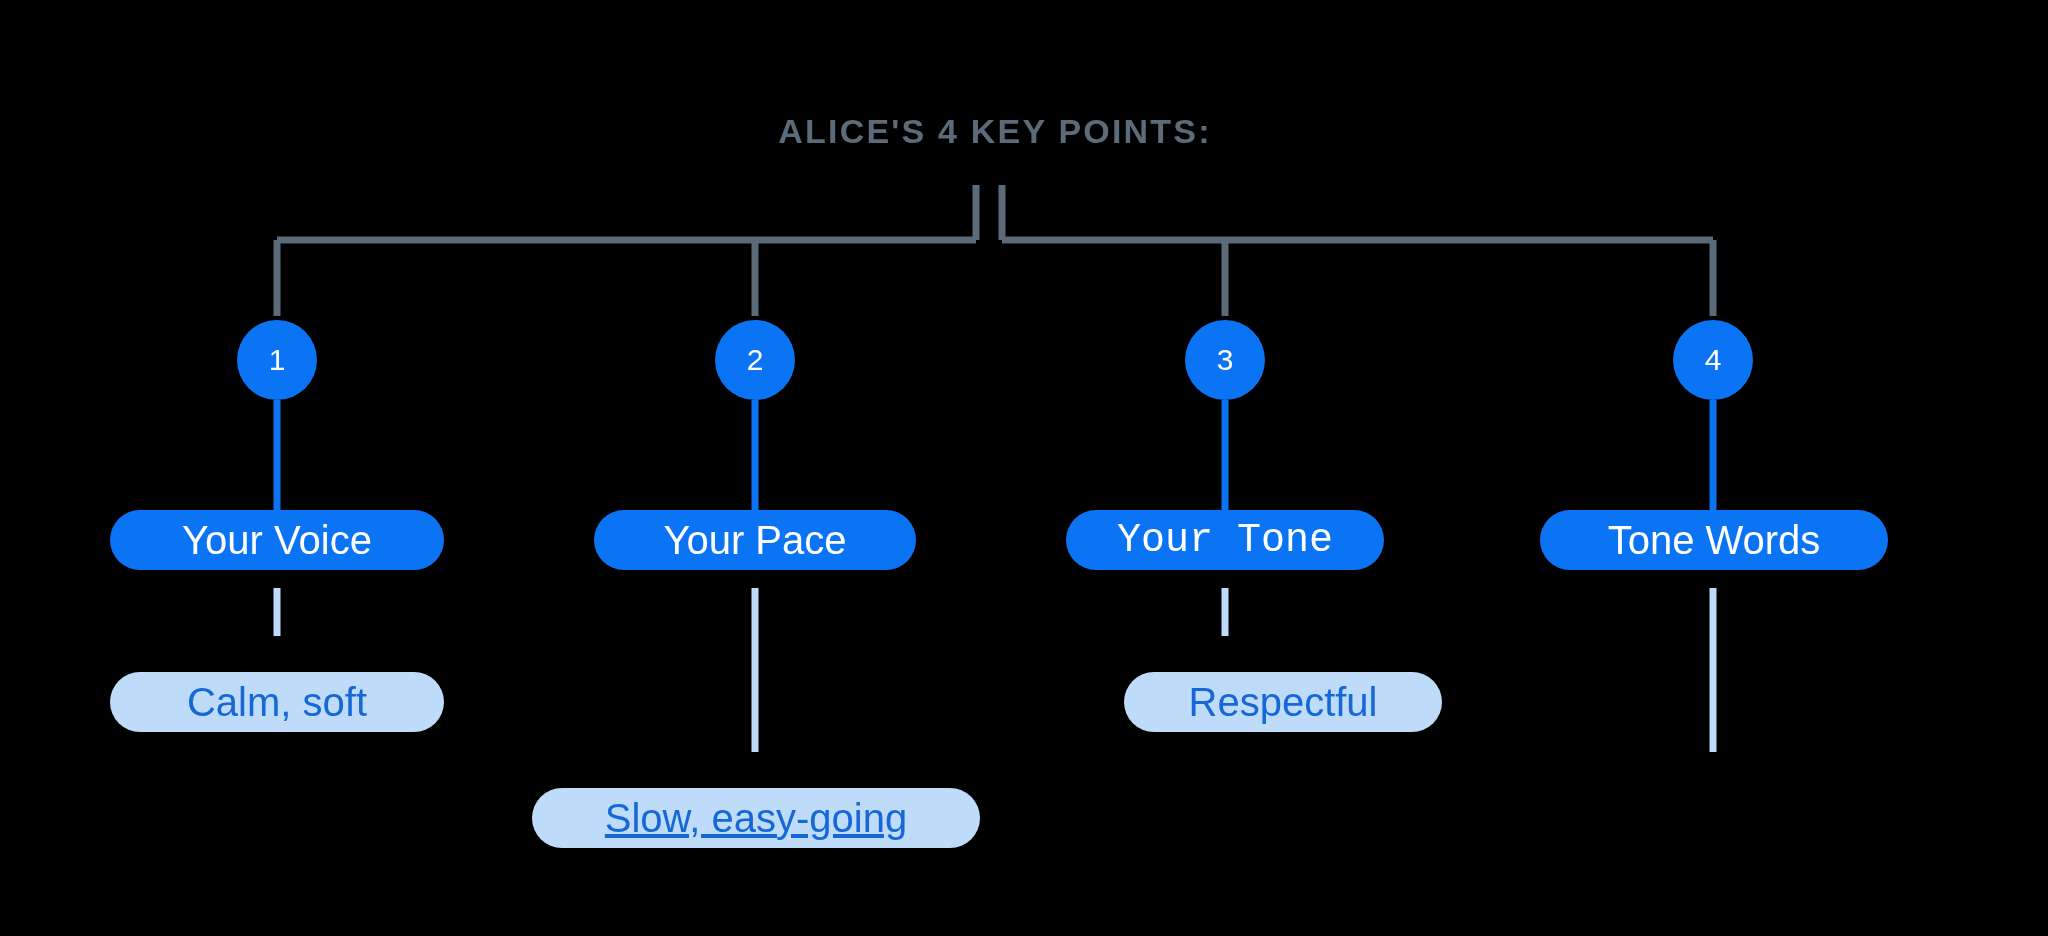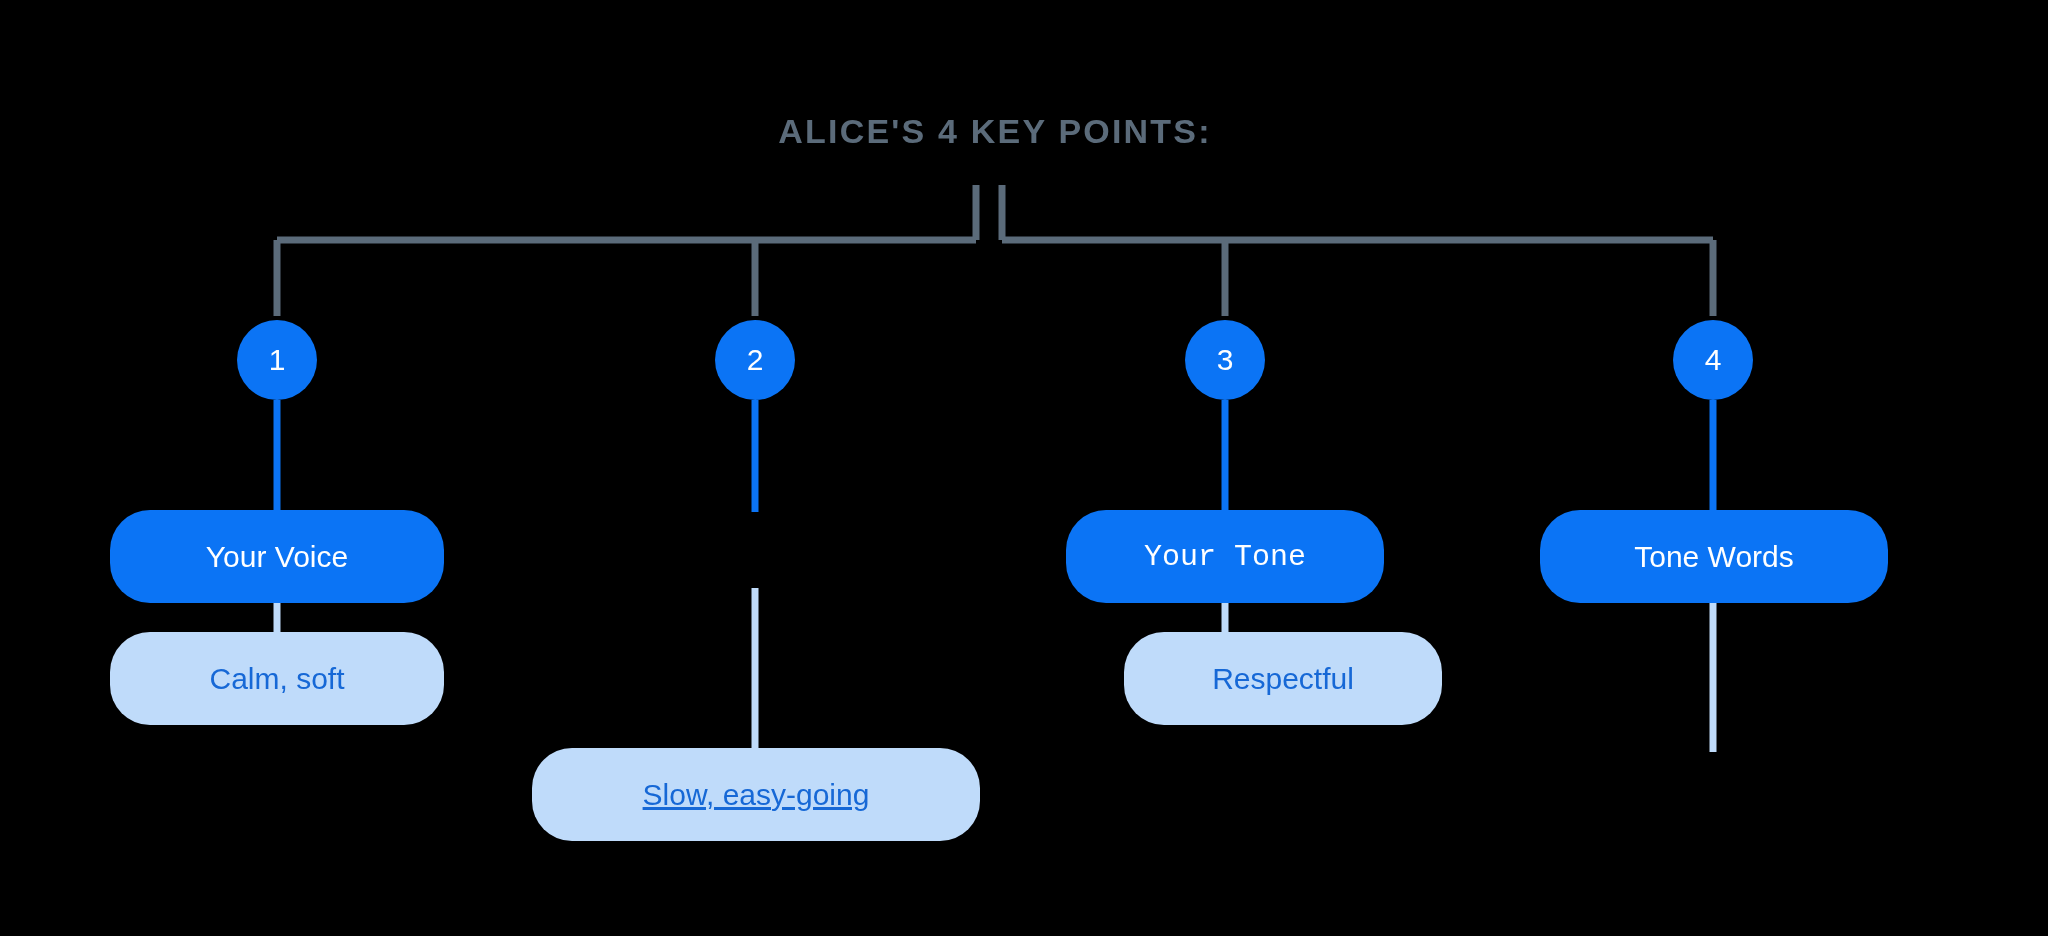--- a/index.html
+++ b/index.html
@@ -64,39 +64,40 @@
     display: flex;
     align-items: center;
     justify-content: center;
     font-family: "Liberation Sans", sans-serif;
     line-height: 1;
   }
 
   
   .pill {
     position: absolute;
-    height: 93px;
+    height: 60px;
     border-radius: 40px;
     display: flex;
     align-items: center;
     justify-content: center;
-    font-size: 30px;
+    font-size: 40px;
     font-weight: 400;
     white-space: nowrap;
     font-family: "Liberation Sans", sans-serif;
     box-sizing: border-box;
     padding: 0 30px;
   }
   .pill-primary {
     background: #0b74f5;
     color: #ffffff;
   }
   .pill-secondary {
     background: #bfdbfa;
     color: #1668d6;
+    margin-top: 40px;
   }
 </style>
 </head>
 <body>
 
 <div id="stage">
 
   <div class="title">ALICE'S 4 KEY POINTS:</div>
 
   <svg class="connectors" viewBox="0 0 2048 936" width="2048" height="936" xmlns="http://www.w3.org/2000/svg">
@@ -130,20 +131,21 @@
       <path d="M1713,588 L1713,752"></path>
     </g>
   </svg>
 
   <div class="num-circle" style="left:237px; top:320px;">1</div>
   <div class="num-circle" style="left:715px; top:320px;">2</div>
   <div class="num-circle" style="left:1185px; top:320px;">3</div>
   <div class="num-circle" style="left:1673px; top:320px;">4</div>
 
   <div class="pill pill-primary" style="left:110px; top:510px; width:334px;">Your Voice</div>
+  <div class="pill pill-primary" style="left:594px; top:510px; width:322px;">Your Pace</div>
   <div class="pill pill-primary" style="left:1066px; top:510px; width:318px;font-family:Liberation Mono, monospace;">Your Tone</div>
   <div class="pill pill-primary" style="left:1540px; top:510px; width:348px;">Tone Words</div>
 
   <div class="pill pill-secondary" style="left:110px; top:632px; width:334px;">Calm, soft</div>
   <div class="pill pill-secondary" style="left:532px; top:748px; width:448px;text-decoration:underline;">Slow, easy-going</div>
   <div class="pill pill-secondary" style="left:1124px; top:632px; width:318px;">Respectful</div>
 
 </div>
 
 </body></html>

